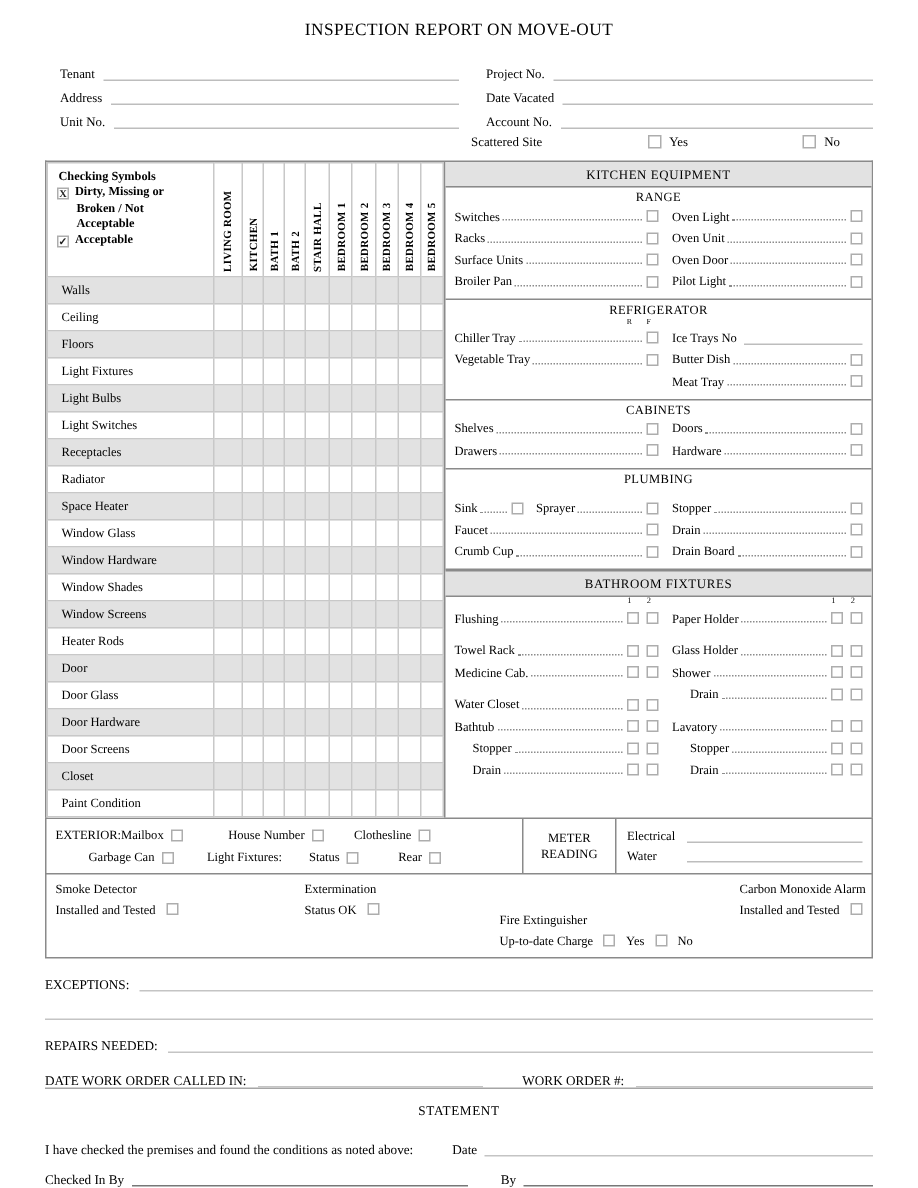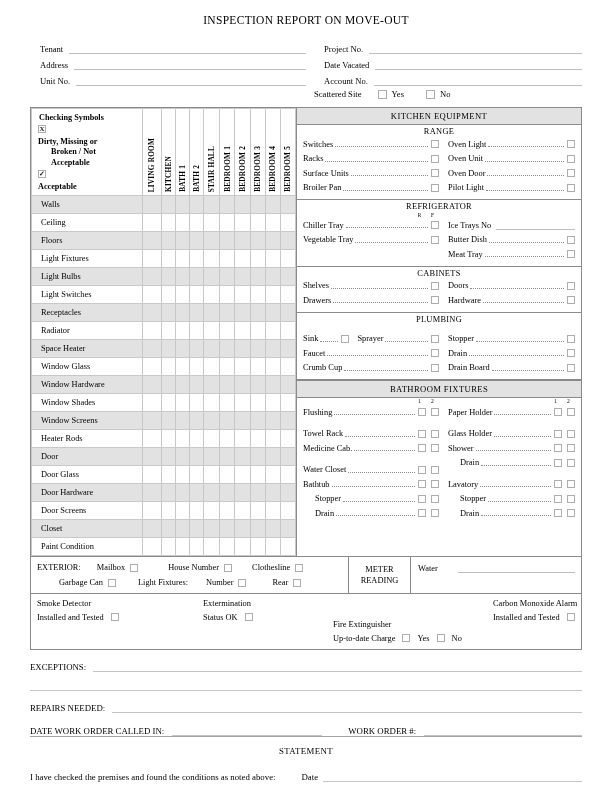--- a/index.html
+++ b/index.html
@@ -29,21 +29,21 @@
   
   .hdr { display: flex; gap: 0; }
   .hdr-col { width: 50%; }
   .hdr-col.right { padding-left: 8px; }
   .fld {
     display: flex; align-items: flex-end;
     height: 16px; font-size: 8.6px; margin-left: 10px;
   }
   .fld .lbl { flex: 0 0 auto; white-space: nowrap; padding-right: 6px; }
   .fld .rule { flex: 1 1 auto; border-bottom: 1px solid #bdbdbd; height: 11px; }
-  .scatter { display: flex; align-items: center; height: 16px; font-size: 8.6px; gap: 0; }
+  .scatter { display: flex; align-items: center; height: 16px; font-size: 8.6px; gap: 0; justify-content: space-between; }
   .scatter .lbl { padding-right: 16px; }
   .scatter .opt { display: flex; align-items: center; gap: 5px; padding-right: 22px; }
 
   
   .cb {
     display: inline-block;
     width: 8px; height: 8px;
     border: 1px solid #adadad;
     background: #fff;
     flex: 0 0 auto;
@@ -71,21 +71,21 @@
   table.grid { border-collapse: collapse; width: 100%; table-layout: fixed; }
   table.grid td, table.grid th { border: 1px solid #c8c8c8; padding: 0; }
   .legend-cell {
     vertical-align: top;
     padding: 4px 5px 3px 6px !important;
     font-size: 8.2px;
     line-height: 10.4px;
     text-align: left;
   }
   .legend-title { padding-left: 1px; }
-  .legend-row { display: flex; align-items: flex-start; gap: 4px; flex-direction: column; }
+  .legend-row { display: flex; align-items: center; gap: 4px; }
   .legend-row .cb { margin-top: 1.5px; }
   .legend-cont { padding-left: 13px; }
   .vhead {
     height: 76px;
     text-align: center;
     vertical-align: bottom;
     font-size: 7.3px;
     letter-spacing: .2px;
     white-space: nowrap;
   }
@@ -897,57 +897,61 @@
           </div>
         </div>
       </div>
 
     </div>
   </div>
 
   <div class="ext-band">
     <div class="ext-left">
       <div class="ext-line">
-        <span style="padding-right:16px">EXTERIOR:</span>
+        <span style="padding-right:0">EXTERIOR:</span>
         <span class="ext-item" style="padding-right:30px">
           <span>Mailbox</span>
           <span class="cb"></span>
         </span>
         <span class="ext-item" style="padding-right:20px">
           <span>House Number</span>
           <span class="cb"></span>
         </span>
         <span class="ext-item">
           <span>Clothesline</span>
           <span class="cb"></span>
         </span>
       </div>
       <div class="ext-line">
         <span class="ext-item" style="padding-left:22px;padding-right:22px">
           <span>Garbage Can</span>
           <span class="cb"></span>
         </span>
         <span style="padding-right:18px">Light Fixtures:</span>
         <span class="ext-item" style="padding-right:26px">
-          <span>Number</span>
+          <span>Status</span>
           <span class="cb"></span>
         </span>
         <span class="ext-item">
           <span>Rear</span>
           <span class="cb"></span>
         </span>
       </div>
     </div>
 
     <div class="meter">
       <div>METER</div>
       <div>READING</div>
     </div>
 
     <div class="util">
+      <div class="util-line">
+        <span class="lbl">Electrical</span>
+        <span class="rule"></span>
+      </div>
       <div class="util-line">
         <span class="lbl">Water</span>
         <span class="rule"></span>
       </div>
     </div>
   </div>
 
   <div class="safety-band">
     <div class="sf sf1">
       <div>Smoke Detector</div>

